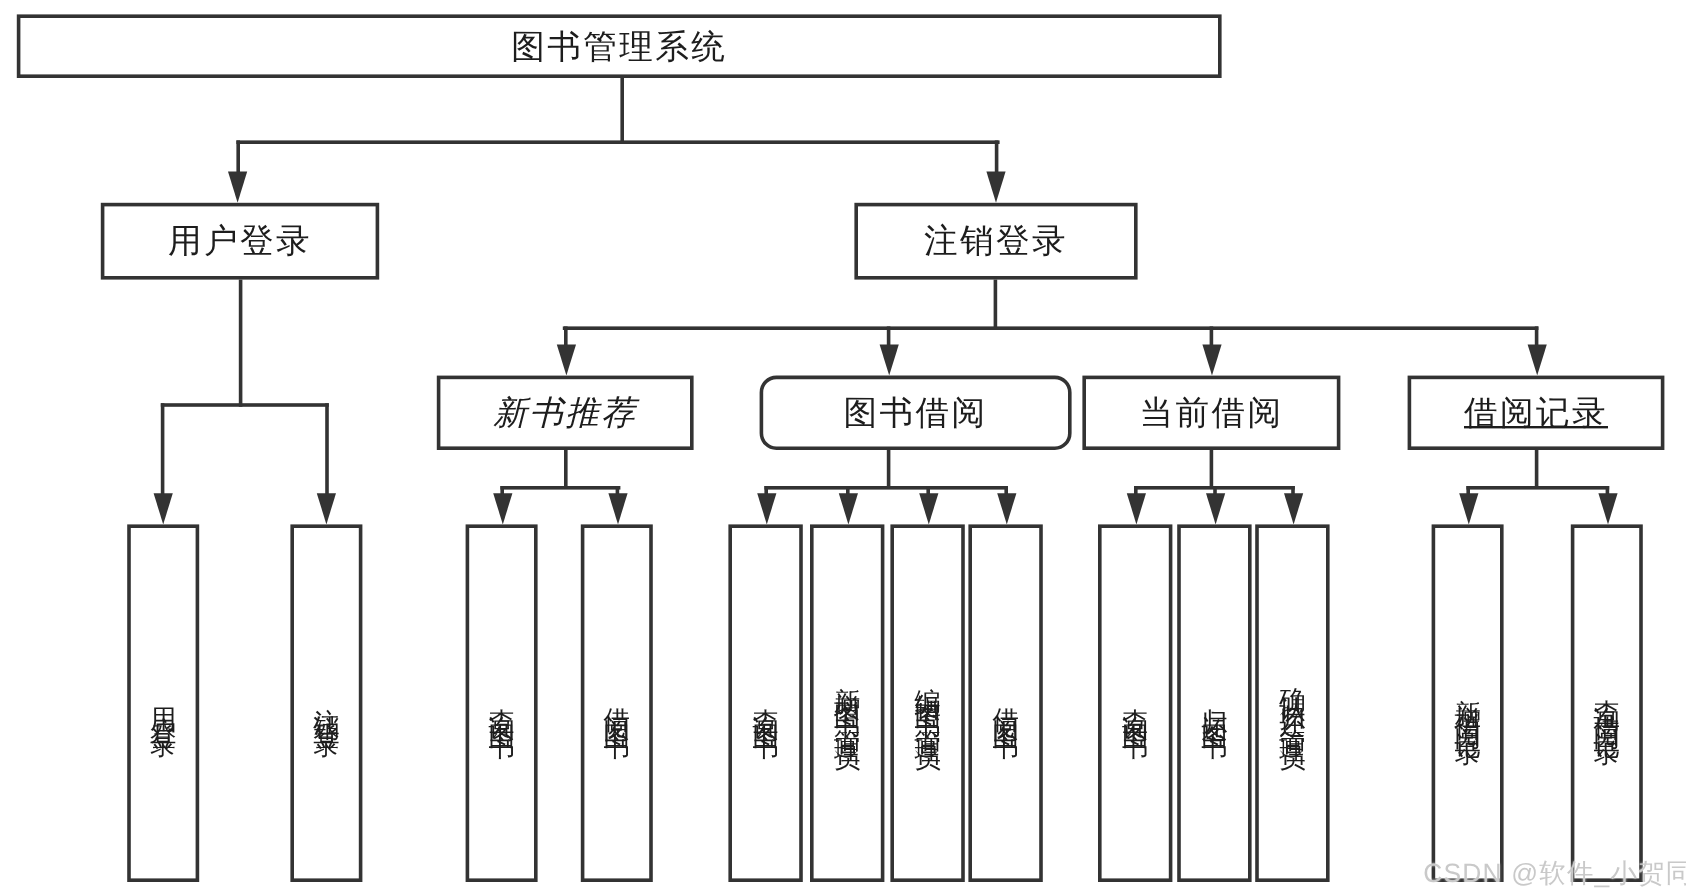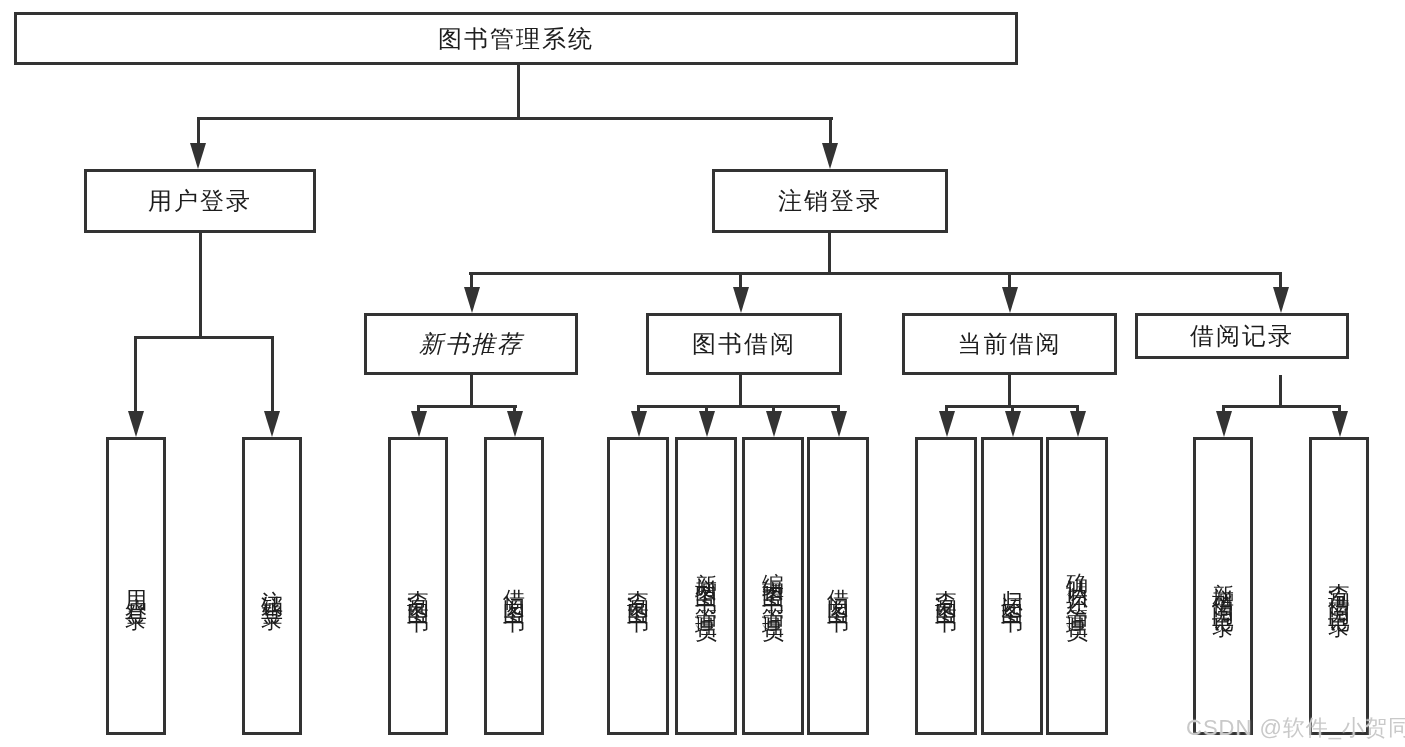--- a/index.html
+++ b/index.html
@@ -15,21 +15,21 @@
     font-family:"Liberation Sans", sans-serif;
     overflow:hidden;
   }
   .box{
     position:absolute;
     box-sizing:border-box;
     background:#ffffff;
     border:3px solid var(--line);
     display:flex;align-items:center;justify-content:center;
     color:var(--text);
-    font-size:24px;
+    font-size:28px;
     letter-spacing:2px;
     white-space:nowrap;
   }
   .vbox{
     position:absolute;
     box-sizing:border-box;
     background:#ffffff;
     border:3px solid var(--line);
     display:flex;align-items:center;justify-content:center;
     color:var(--text);
@@ -90,23 +90,23 @@
   <div class="vline" style="left:470px;top:272px;height:20px;"></div>
   <div class="arrow" style="left:464px;top:287px;"></div>
   <div class="vline" style="left:739px;top:272px;height:20px;"></div>
   <div class="arrow" style="left:733px;top:287px;"></div>
   <div class="vline" style="left:1008px;top:272px;height:20px;"></div>
   <div class="arrow" style="left:1002px;top:287px;"></div>
   <div class="vline" style="left:1279px;top:272px;height:20px;"></div>
   <div class="arrow" style="left:1273px;top:287px;"></div>
 
   <div class="box" style="left:364px;top:313px;width:214px;height:62px;font-style:italic;">新书推荐</div>
-  <div class="box" style="left:646px;top:313px;width:196px;height:62px;">图书借阅</div>
+  <div class="box" style="left:633px;top:313px;width:260px;height:62px;border-radius:14px;">图书借阅</div>
   <div class="box" style="left:902px;top:313px;width:215px;height:62px;">当前借阅</div>
-  <div class="box" style="left:1135px;top:313px;width:214px;height:46px;">借阅记录</div>
+  <div class="box" style="left:1173px;top:313px;width:214px;height:62px;text-decoration:underline;">借阅记录</div>
 
   <div class="vline" style="left:470px;top:375px;height:32px;"></div>
   <div class="hline" style="left:417px;top:405px;width:100px;"></div>
   <div class="vline" style="left:417px;top:405px;height:12px;"></div>
   <div class="arrow" style="left:411px;top:411px;"></div>
   <div class="vline" style="left:513px;top:405px;height:12px;"></div>
   <div class="arrow" style="left:507px;top:411px;"></div>
 
   <div class="vline" style="left:739px;top:375px;height:32px;"></div>
   <div class="hline" style="left:637px;top:405px;width:203px;"></div>

